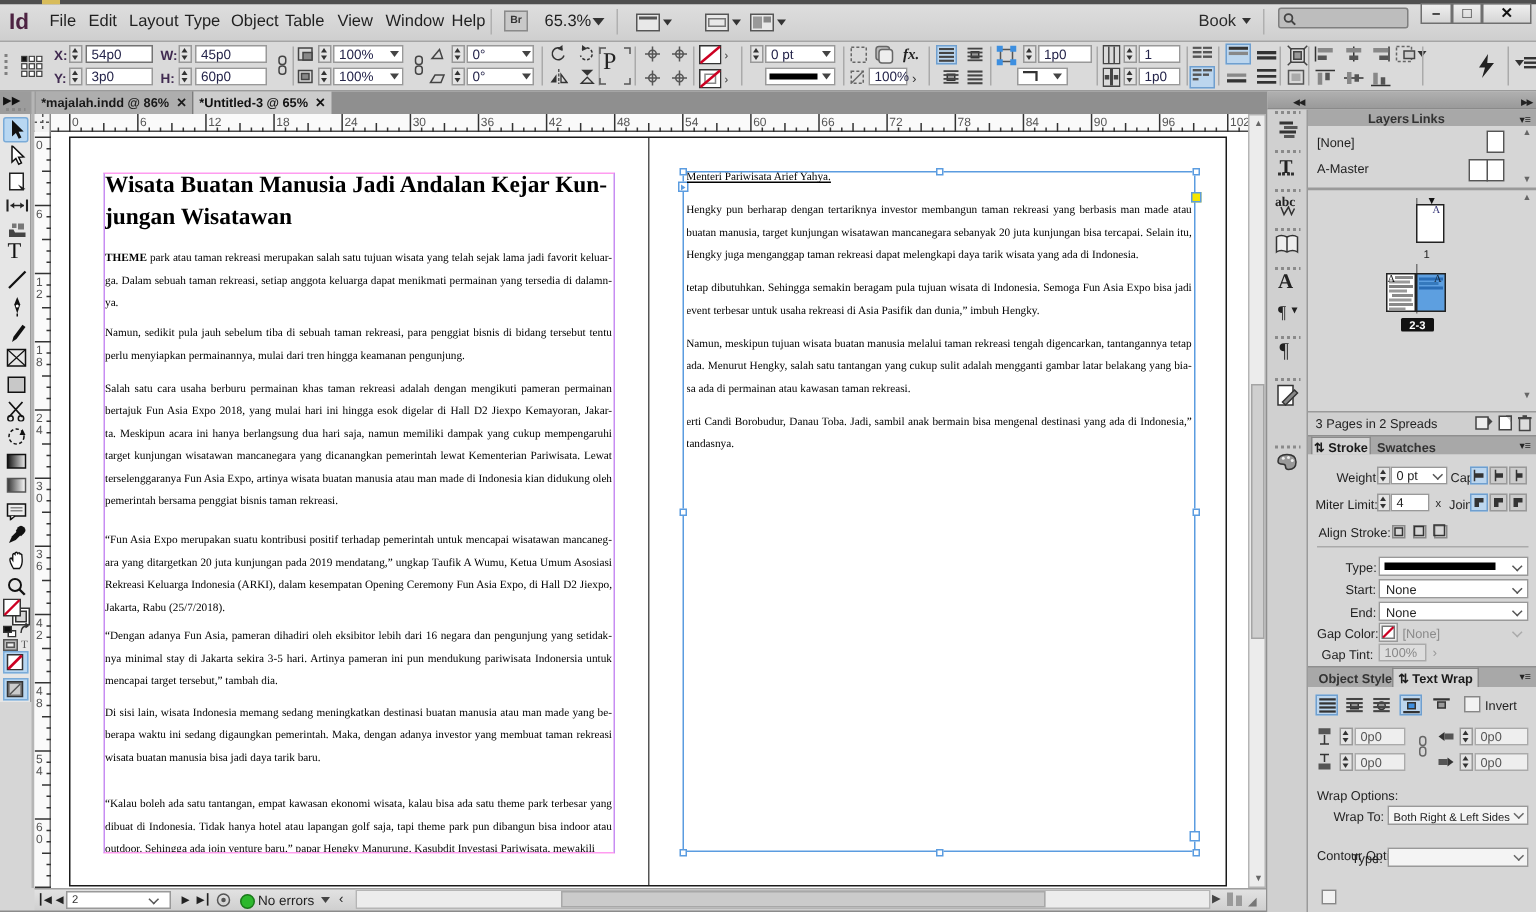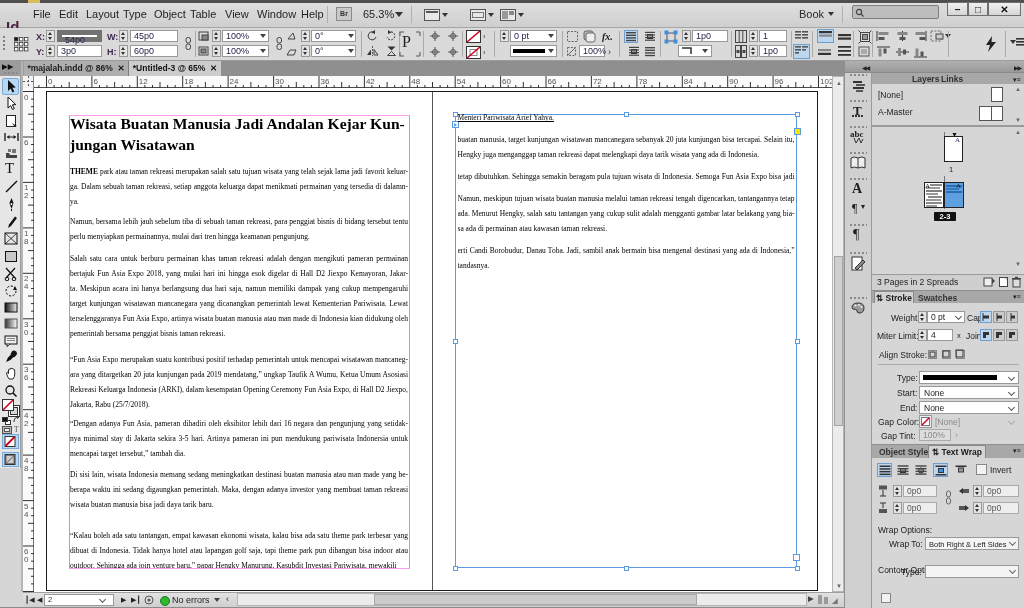--- a/index.html
+++ b/index.html
@@ -5,21 +5,21 @@
 #app{position:relative;width:1024px;height:608px;background:#d6d6d6;font-family:"Liberation Sans",sans-serif;overflow:hidden;}
 .abs{position:absolute;}
 </style></head>
 <body>
 <div id="app">
 
 <div class="abs" style="left:0;top:0;width:1024px;height:3px;background:#4f4f4f;"></div>
 <div class="abs" style="left:28px;top:0;width:12px;height:3px;background:#d8bc5a;"></div>
 
 <div class="abs" style="left:0;top:3px;width:1024px;height:25px;background:linear-gradient(#dedede,#cfcfcf);border-bottom:1px solid #a5a5a5;box-sizing:border-box;"></div>
-<div class="abs" style="left:6px;top:6px;font-size:15px;font-weight:bold;color:#4d2342;letter-spacing:0px;margin-top:12px;">Id</div>
+<div class="abs" style="left:6px;top:6px;font-size:15px;font-weight:bold;color:#4d2342;letter-spacing:0px;">Id</div>
 <div id="menus">
       <div class="abs" style="left:33px;top:8px;font-size:11px;color:#1f1f1f;">File</div>
       <div class="abs" style="left:59px;top:8px;font-size:11px;color:#1f1f1f;">Edit</div>
       <div class="abs" style="left:86px;top:8px;font-size:11px;color:#1f1f1f;">Layout</div>
       <div class="abs" style="left:123px;top:8px;font-size:11px;color:#1f1f1f;">Type</div>
       <div class="abs" style="left:154px;top:8px;font-size:11px;color:#1f1f1f;">Object</div>
       <div class="abs" style="left:190px;top:8px;font-size:11px;color:#1f1f1f;">Table</div>
       <div class="abs" style="left:225px;top:8px;font-size:11px;color:#1f1f1f;">View</div>
       <div class="abs" style="left:257px;top:8px;font-size:11px;color:#1f1f1f;">Window</div>
       <div class="abs" style="left:301px;top:8px;font-size:11px;color:#1f1f1f;">Help</div>
@@ -62,21 +62,21 @@
         <rect x="5.5" y="5.5" width="3.4" height="3.4" fill="#fff" stroke="#3a3a3a" stroke-width="0.8"></rect>
         <rect x="10.5" y="5.5" width="3.4" height="3.4" fill="#fff" stroke="#3a3a3a" stroke-width="0.8"></rect>
         <rect x="0.5" y="10.5" width="3.4" height="3.4" fill="#fff" stroke="#3a3a3a" stroke-width="0.8"></rect>
         <rect x="5.5" y="10.5" width="3.4" height="3.4" fill="#fff" stroke="#3a3a3a" stroke-width="0.8"></rect>
         <rect x="10.5" y="10.5" width="3.4" height="3.4" fill="#fff" stroke="#3a3a3a" stroke-width="0.8"></rect>
       </svg>
       <div class="abs" style="left:36px;top:32px;font-size:9px;color:#402a50;font-weight:bold;">X:</div>
       <div class="abs" style="left:46px;top:30px;width:9px;height:12px;background:#e4e4e4;border:1px solid #999;box-sizing:border-box;"></div>
       <div class="abs" style="left:48px;top:32px;border:2.5px solid transparent;border-bottom:3px solid #333;border-top:none;"></div>
       <div class="abs" style="left:48px;top:37px;border:2.5px solid transparent;border-top:3px solid #333;border-bottom:none;"></div>
-      <div class="abs" style="left:57px;top:30px;width:45px;height:12px;background:#fff;border:5px solid #737373;box-sizing:border-box;font-size:9px;color:#24244a;padding-left:3px;line-height:11px;">54p0</div>
+      <div class="abs" style="left:57px;top:30px;width:45px;height:12px;background:#fff;border:1px solid #737373;box-sizing:border-box;font-size:9px;color:#24244a;padding-left:3px;line-height:11px;">54p0</div>
       <div class="abs" style="left:36px;top:47px;font-size:9px;color:#402a50;font-weight:bold;">Y:</div>
       <div class="abs" style="left:46px;top:45px;width:9px;height:12px;background:#e4e4e4;border:1px solid #999;box-sizing:border-box;"></div>
       <div class="abs" style="left:48px;top:47px;border:2.5px solid transparent;border-bottom:3px solid #333;border-top:none;"></div>
       <div class="abs" style="left:48px;top:52px;border:2.5px solid transparent;border-top:3px solid #333;border-bottom:none;"></div>
       <div class="abs" style="left:57px;top:45px;width:45px;height:12px;background:#fff;border:1px solid #999;box-sizing:border-box;font-size:9px;color:#24244a;padding-left:3px;line-height:11px;">3p0</div>
       <div class="abs" style="left:107px;top:32px;font-size:9px;color:#402a50;font-weight:bold;">W:</div>
       <div class="abs" style="left:119px;top:30px;width:9px;height:12px;background:#e4e4e4;border:1px solid #999;box-sizing:border-box;"></div>
       <div class="abs" style="left:121px;top:32px;border:2.5px solid transparent;border-bottom:3px solid #333;border-top:none;"></div>
       <div class="abs" style="left:121px;top:37px;border:2.5px solid transparent;border-top:3px solid #333;border-bottom:none;"></div>
       <div class="abs" style="left:130px;top:30px;width:48px;height:12px;background:#fff;border:1px solid #999;box-sizing:border-box;font-size:9px;color:#24244a;padding-left:3px;line-height:11px;">45p0</div>
@@ -730,27 +730,27 @@
           <div style="font-size:15.6px;font-weight:bold;line-height:21.4px;margin:-2px 0 9px 0;white-space:nowrap;">Wisata Buatan Manusia Jadi Andalan Kejar Kun-<br>jungan Wisatawan</div>
           <div style="font-size:7.5px;">
             <div style="margin:0px 0 0 0;">
               <div style="height:15px;line-height:15px;text-align:justify;text-align-last:justify;white-space:nowrap;overflow:visible;"><b>THEME</b> park atau taman rekreasi merupakan salah satu tujuan wisata yang telah sejak lama jadi favorit keluar-</div>
               <div style="height:15px;line-height:15px;text-align:justify;text-align-last:justify;white-space:nowrap;overflow:visible;">ga. Dalam sebuah taman rekreasi, setiap anggota keluarga dapat menikmati permainan yang tersedia di dalamn-</div>
               <div style="height:15px;line-height:15px;text-align:left;text-align-last:left;white-space:nowrap;overflow:visible;">ya.</div>
             </div>
           </div>
           <div style="font-size:7.5px;">
             <div style="margin:5px 0 0 0;">
-              <div style="height:15px;line-height:15px;text-align:justify;text-align-last:justify;white-space:nowrap;overflow:visible;">Namun, bersama lebih jauh sebelum tiba di sebuah taman rekreasi, para penggiat bisnis di bidang tersebut tentu</div>
+              <div style="height:15px;line-height:15px;text-align:justify;text-align-last:justify;white-space:nowrap;overflow:visible;">Namun, sedikit pula jauh sebelum tiba di sebuah taman rekreasi, para penggiat bisnis di bidang tersebut tentu</div>
               <div style="height:15px;line-height:15px;text-align:left;text-align-last:left;white-space:nowrap;overflow:visible;">perlu menyiapkan permainannya, mulai dari tren hingga keamanan pengunjung.</div>
             </div>
           </div>
           <div style="font-size:7.5px;">
             <div style="margin:7px 0 0 0;">
-              <div style="height:15px;line-height:15px;text-align:justify;text-align-last:justify;white-space:nowrap;overflow:visible;">Salah satu cara untuk berburu permainan khas taman rekreasi adalah dengan mengikuti pameran permainan</div>
+              <div style="height:15px;line-height:15px;text-align:justify;text-align-last:justify;white-space:nowrap;overflow:visible;">Salah satu cara usaha berburu permainan khas taman rekreasi adalah dengan mengikuti pameran permainan</div>
               <div style="height:15px;line-height:15px;text-align:justify;text-align-last:justify;white-space:nowrap;overflow:visible;">bertajuk Fun Asia Expo 2018, yang mulai hari ini hingga esok digelar di Hall D2 Jiexpo Kemayoran, Jakar-</div>
               <div style="height:15px;line-height:15px;text-align:justify;text-align-last:justify;white-space:nowrap;overflow:visible;">ta. Meskipun acara ini hanya berlangsung dua hari saja, namun memiliki dampak yang cukup mempengaruhi</div>
               <div style="height:15px;line-height:15px;text-align:justify;text-align-last:justify;white-space:nowrap;overflow:visible;">target kunjungan wisatawan mancanegara yang dicanangkan pemerintah lewat Kementerian Pariwisata. Lewat</div>
               <div style="height:15px;line-height:15px;text-align:justify;text-align-last:justify;white-space:nowrap;overflow:visible;">terselenggaranya Fun Asia Expo, artinya wisata buatan manusia atau man made di Indonesia kian didukung oleh</div>
               <div style="height:15px;line-height:15px;text-align:left;text-align-last:left;white-space:nowrap;overflow:visible;">pemerintah bersama penggiat bisnis taman rekreasi.</div>
             </div>
           </div>
           <div style="font-size:7.5px;">
             <div style="margin:11px 0 0 0;">
               <div style="height:15px;line-height:15px;text-align:justify;text-align-last:justify;white-space:nowrap;overflow:visible;">“Fun Asia Expo merupakan suatu kontribusi positif terhadap pemerintah untuk mencapai wisatawan mancaneg-</div>
@@ -797,27 +797,29 @@
         <div class="abs" style="left:430.5px;top:34.5px;border:2px solid transparent;border-left:3px solid #5b9ce0;"></div>
         <div class="abs" style="left:770px;top:466px;width:7px;height:7px;background:#fff;border:1px solid #5b9ce0;box-sizing:border-box;"></div>
         <div class="abs" style="left:434.5px;top:22.4px;width:337px;height:457px;overflow:hidden;font-family:'Liberation Serif',serif;color:#000;">
           <div style="font-size:7.5px;text-decoration:underline;">
             <div style="margin:0px 0 0 0;">
               <div style="height:15.05px;line-height:15.05px;text-align:left;text-align-last:left;white-space:nowrap;overflow:visible;">Menteri Pariwisata Arief Yahya.</div>
             </div>
           </div>
           <div style="font-size:7.5px;">
             <div style="margin:6.3px 0 0 0;">
+              <div style="height:15.05px;line-height:15.05px;text-align:justify;text-align-last:justify;white-space:nowrap;overflow:visible;">Hengky pun berharap dengan tertariknya investor membangun taman rekreasi yang berbasis man made atau</div>
               <div style="height:15.05px;line-height:15.05px;text-align:justify;text-align-last:justify;white-space:nowrap;overflow:visible;">buatan manusia, target kunjungan wisatawan mancanegara sebanyak 20 juta kunjungan bisa tercapai. Selain itu,</div>
               <div style="height:15.05px;line-height:15.05px;text-align:left;text-align-last:left;white-space:nowrap;overflow:visible;">Hengky juga menganggap taman rekreasi dapat melengkapi daya tarik wisata yang ada di Indonesia.</div>
             </div>
           </div>
           <div style="font-size:7.5px;">
             <div style="margin:7px 0 0 0;">
               <div style="height:15.05px;line-height:15.05px;text-align:justify;text-align-last:justify;white-space:nowrap;overflow:visible;">tetap dibutuhkan. Sehingga semakin beragam pula tujuan wisata di Indonesia. Semoga Fun Asia Expo bisa jadi</div>
+              <div style="height:15.05px;line-height:15.05px;text-align:left;text-align-last:left;white-space:nowrap;overflow:visible;">event terbesar untuk usaha rekreasi di Asia Pasifik dan dunia,” imbuh Hengky.</div>
             </div>
           </div>
           <div style="font-size:7.5px;">
             <div style="margin:6.9px 0 0 0;">
               <div style="height:15.05px;line-height:15.05px;text-align:justify;text-align-last:justify;white-space:nowrap;overflow:visible;">Namun, meskipun tujuan wisata buatan manusia melalui taman rekreasi tengah digencarkan, tantangannya tetap</div>
               <div style="height:15.05px;line-height:15.05px;text-align:justify;text-align-last:justify;white-space:nowrap;overflow:visible;">ada. Menurut Hengky, salah satu tantangan yang cukup sulit adalah mengganti gambar latar belakang yang bia-</div>
               <div style="height:15.05px;line-height:15.05px;text-align:left;text-align-last:left;white-space:nowrap;overflow:visible;">sa ada di permainan atau kawasan taman rekreasi.</div>
             </div>
           </div>
           <div style="font-size:7.5px;">

